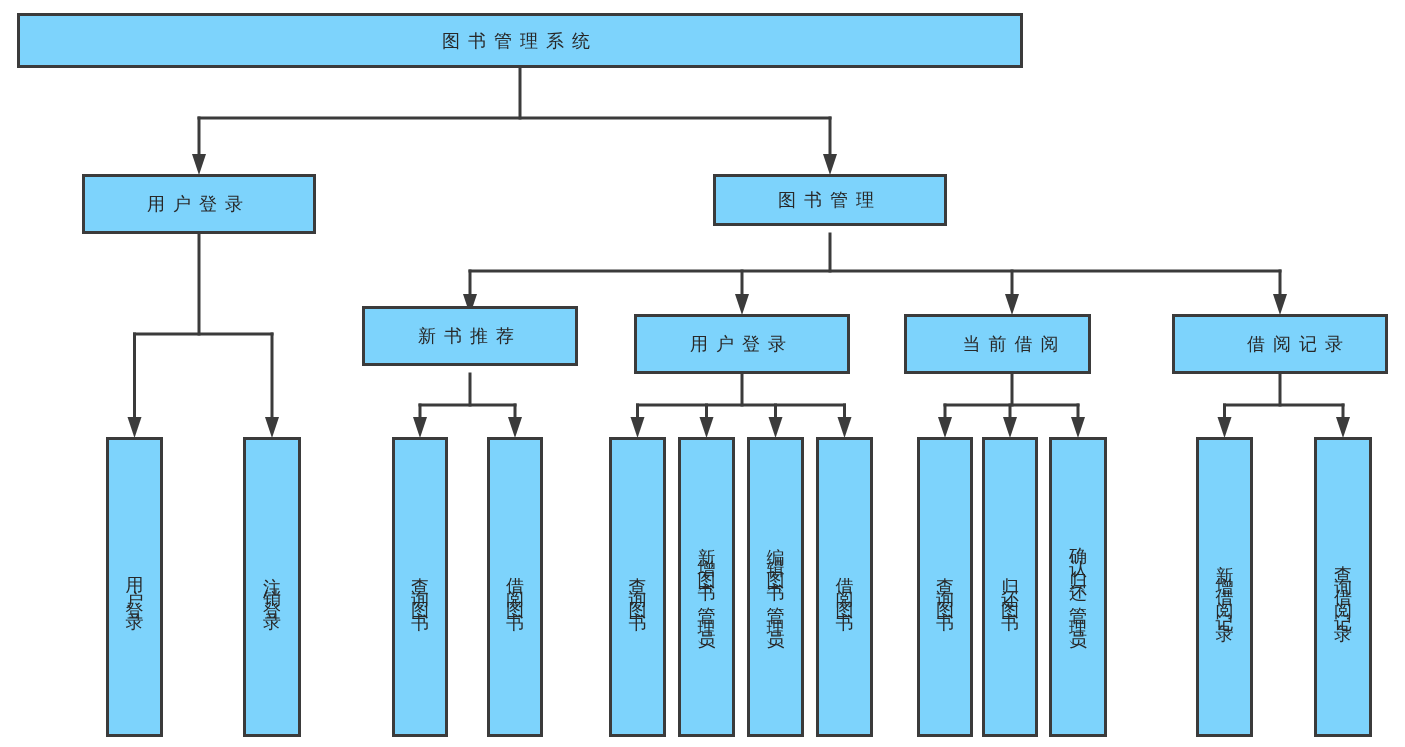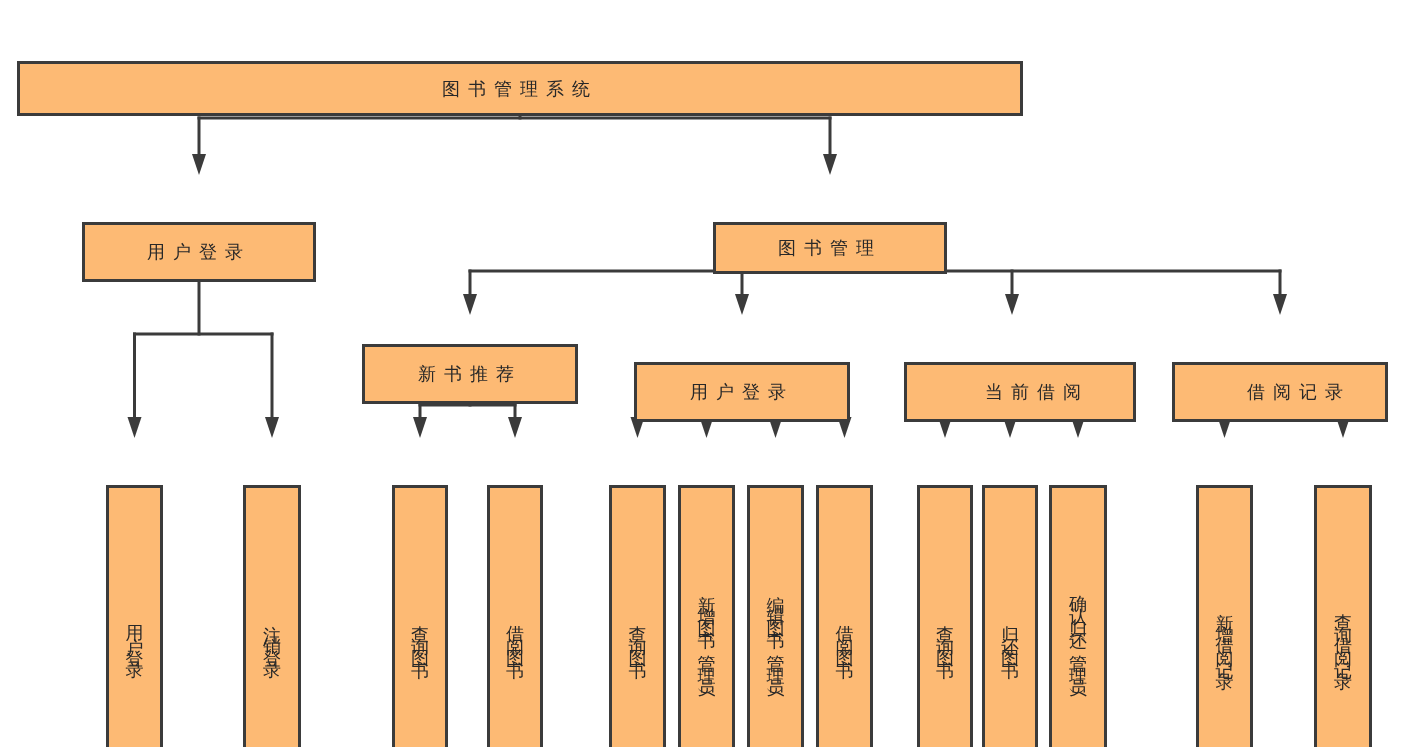--- a/index.html
+++ b/index.html
@@ -17,30 +17,29 @@
   }
   #edge-layer {
     position: absolute;
     left: 0;
     top: 0;
   }
   .node {
     position: absolute;
     box-sizing: border-box;
     border: 3px solid var(--line, #3b3b3b);
-    background: #fdba74;
+    background: #7dd3fc;
     display: flex;
     align-items: center;
     justify-content: center;
     color: var(--text, #282828);
     font-size: 18px;
     letter-spacing: 8px;
     text-align: center;
     white-space: nowrap;
-    margin-top: 48px;
   }
   .node.vertical {
     writing-mode: vertical-rl;
     text-orientation: mixed;
     letter-spacing: 12px;
     white-space: normal;
     padding: 4px 0;
   }
   #watermark {
     position: absolute;
@@ -109,23 +108,23 @@
       <polygon points="1224.5,438 1217.5,417 1231.5,417" fill="#3b3b3b"></polygon>
       <line x1="1343" y1="405" x2="1343" y2="422" stroke="#3b3b3b" stroke-width="3" stroke-linecap="square"></line>
       <polygon points="1343,438 1336,417 1350,417" fill="#3b3b3b"></polygon>
     </svg>
   <div id="nodes-layer">
       <div class="node" style="left: 17px; top: 13px; width: 1006px; height: 55px;">图书管理系统</div>
       <div class="node" style="left: 82px; top: 174px; width: 234px; height: 60px;">用户登录</div>
       <div class="node" style="left: 713px; top: 174px; width: 234px; height: 52px;">图书管理</div>
       <div class="node vertical" style="left: 106px; top: 437px; width: 57px; height: 300px;">用户登录</div>
       <div class="node vertical" style="left: 243px; top: 437px; width: 58px; height: 300px;">注销登录</div>
-      <div class="node" style="left: 362px; top: 296px; width: 216px; height: 60px;">新书推荐</div>
+      <div class="node" style="left: 362px; top: 306px; width: 216px; height: 60px;">新书推荐</div>
       <div class="node" style="left: 634px; top: 314px; width: 216px; height: 60px;">用户登录</div>
-      <div class="node" style="left: 904px; top: 314px; width: 232px; height: 60px; padding-left: 34px;">当前借阅</div>
+      <div class="node" style="left: 904px; top: 314px; width: 187px; height: 60px; padding-left: 34px;">当前借阅</div>
       <div class="node" style="left: 1172px; top: 314px; width: 216px; height: 60px; padding-left: 38px;">借阅记录</div>
       <div class="node vertical" style="left: 392px; top: 437px; width: 56px; height: 300px;">查询图书</div>
       <div class="node vertical" style="left: 487px; top: 437px; width: 56px; height: 300px;">借阅图书</div>
       <div class="node vertical" style="left: 609px; top: 437px; width: 57px; height: 300px;">查询图书</div>
       <div class="node vertical" style="left: 678px; top: 437px; width: 57px; height: 300px;">新增图书（管理员）</div>
       <div class="node vertical" style="left: 747px; top: 437px; width: 57px; height: 300px;">编辑图书（管理员）</div>
       <div class="node vertical" style="left: 816px; top: 437px; width: 57px; height: 300px;">借阅图书</div>
       <div class="node vertical" style="left: 917px; top: 437px; width: 56px; height: 300px;">查询图书</div>
       <div class="node vertical" style="left: 982px; top: 437px; width: 56px; height: 300px;">归还图书</div>
       <div class="node vertical" style="left: 1049px; top: 437px; width: 58px; height: 300px;">确认归还（管理员）</div>

